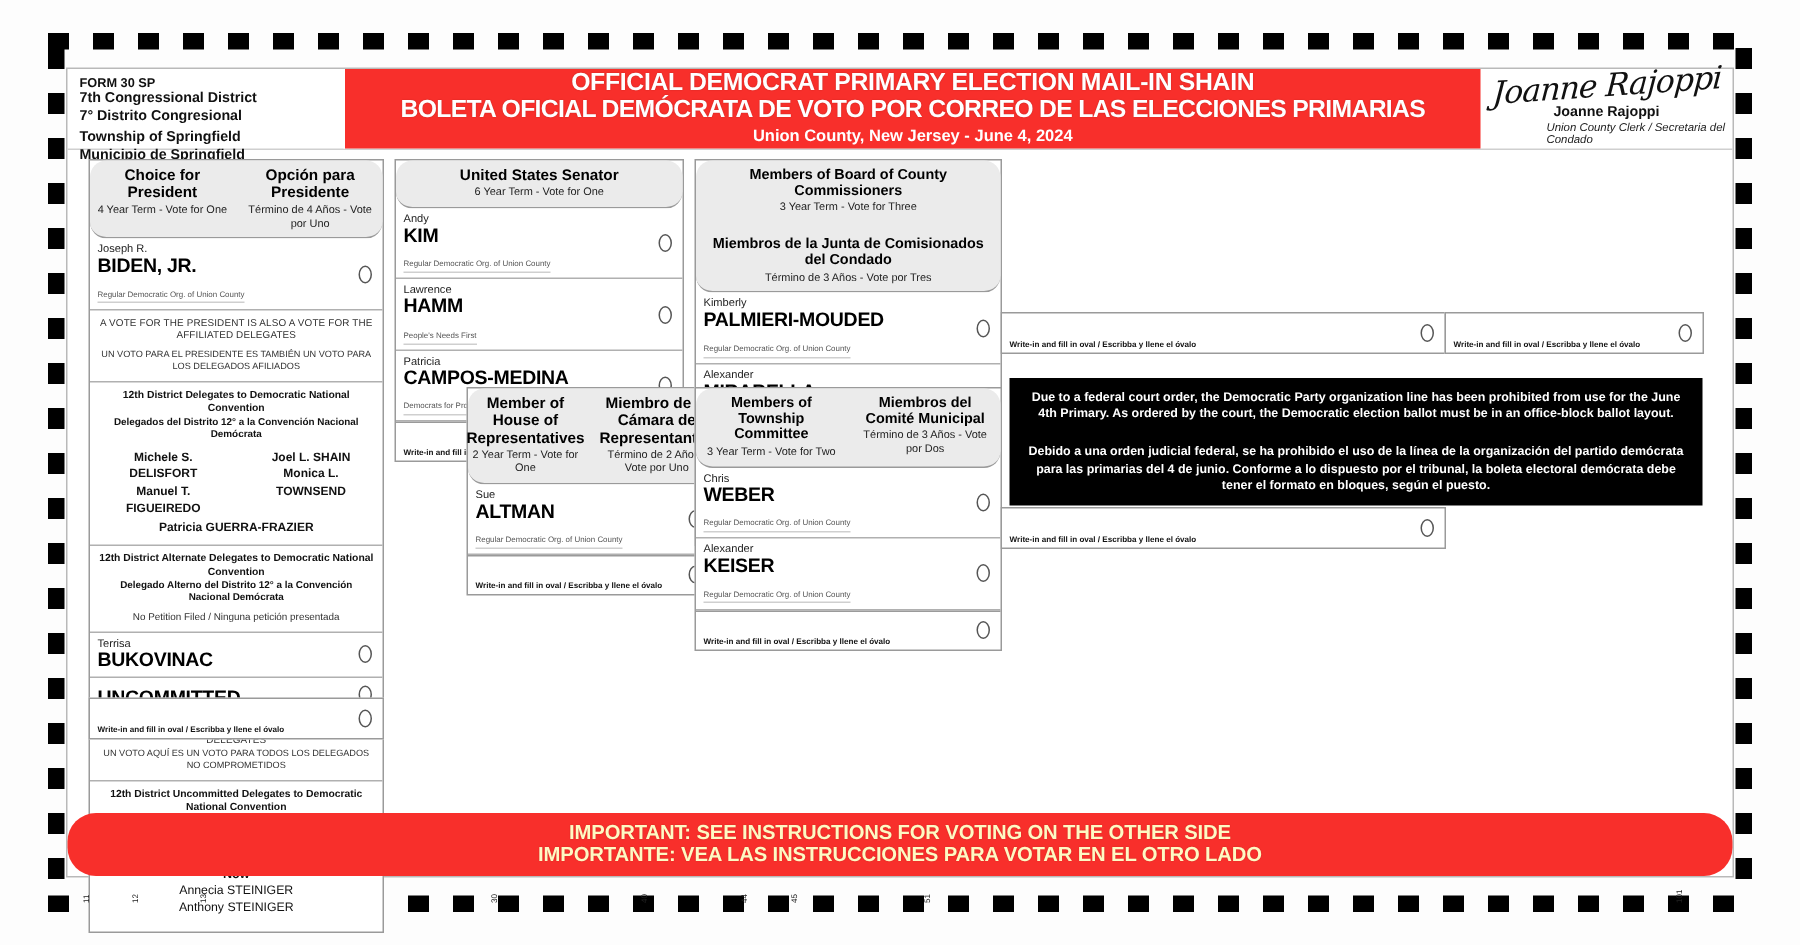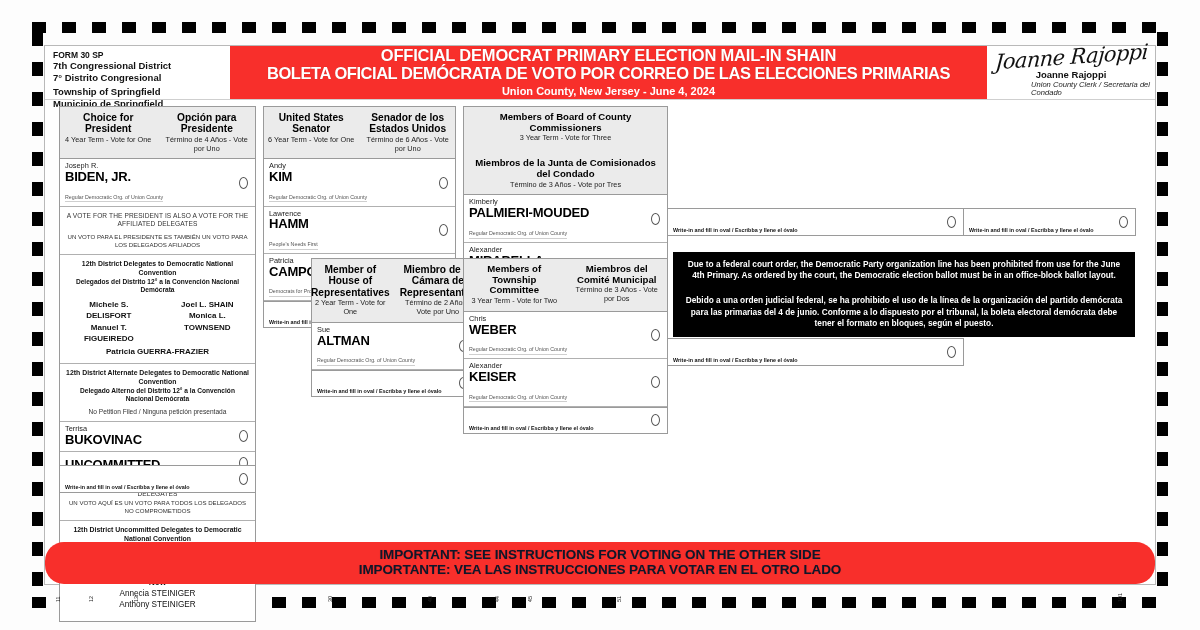--- a/index.html
+++ b/index.html
@@ -123,20 +123,21 @@
   
   .contest {
     border: 1px solid #9a9a9a;
     background: #fff;
   }
   .contest-head {
     background: #ebebeb;
     border-bottom: 1px solid #9a9a9a;
     padding: 5px 4px 5px 4px;
     text-align: center;
+    border-radius: 11px;
   }
   .contest-head .pair { display: flex; justify-content: center; gap: 10px; align-items: flex-start; }
   .contest-head .half { flex: 1; }
   .ch-title { font-size: 10.2px; font-weight: bold; color: #000; line-height: 1.12; }
   .ch-sub   { font-size: 7.3px; color: #222; line-height: 1.2; margin-top: 1px; }
   .ch-stack .ch-title { font-size: 9.6px; }
 
   
   .cand {
     position: relative;
@@ -208,21 +209,21 @@
   }
   #court-notice .cn-en { font-size: 8.3px; font-weight: bold; line-height: 1.35; }
   #court-notice .cn-es { font-size: 8.3px; font-weight: bold; line-height: 1.35; margin-top: 14px; }
 
   
   #bottom-banner {
     position: absolute;
     left: 0; bottom: 0;
     width: 100%;
     background: var(--ballot-red, #f82f2b);
-    color: #0f172a;
+    color: #fef9c3;
     text-align: center;
     padding: 5px 0 6px 0;
     border-radius: 19px;
   }
   #bottom-banner .b1,
   #bottom-banner .b2 {
     font-size: 13.5px; font-weight: bold; line-height: 1.16;
     letter-spacing: -0.1px;
     text-shadow: 0 0 1px rgba(0,0,0,.2);
   }
@@ -363,24 +364,20 @@
           <div class="oval"></div>
         </div>
       </div>
 
       <div class="contest col-abs" style="left:218px; top:6px; width:193px;">
         <div class="contest-head">
           <div class="pair">
             <div class="half">
               <div class="ch-title">United States Senator</div>
               <div class="ch-sub">6 Year Term - Vote for One</div>
-            </div>
-            <div class="half">
-              <div class="ch-title">Senador de los Estados Unidos</div>
-              <div class="ch-sub">Término de 6 Años - Vote por Uno</div>
             </div>
           </div>
         </div>
 
         <div class="cand">
           <div class="first">Andy</div>
           <div class="last">KIM</div>
           <div class="slogan">Regular Democratic Org. of Union County</div>
           <div class="oval"></div>
         </div>

